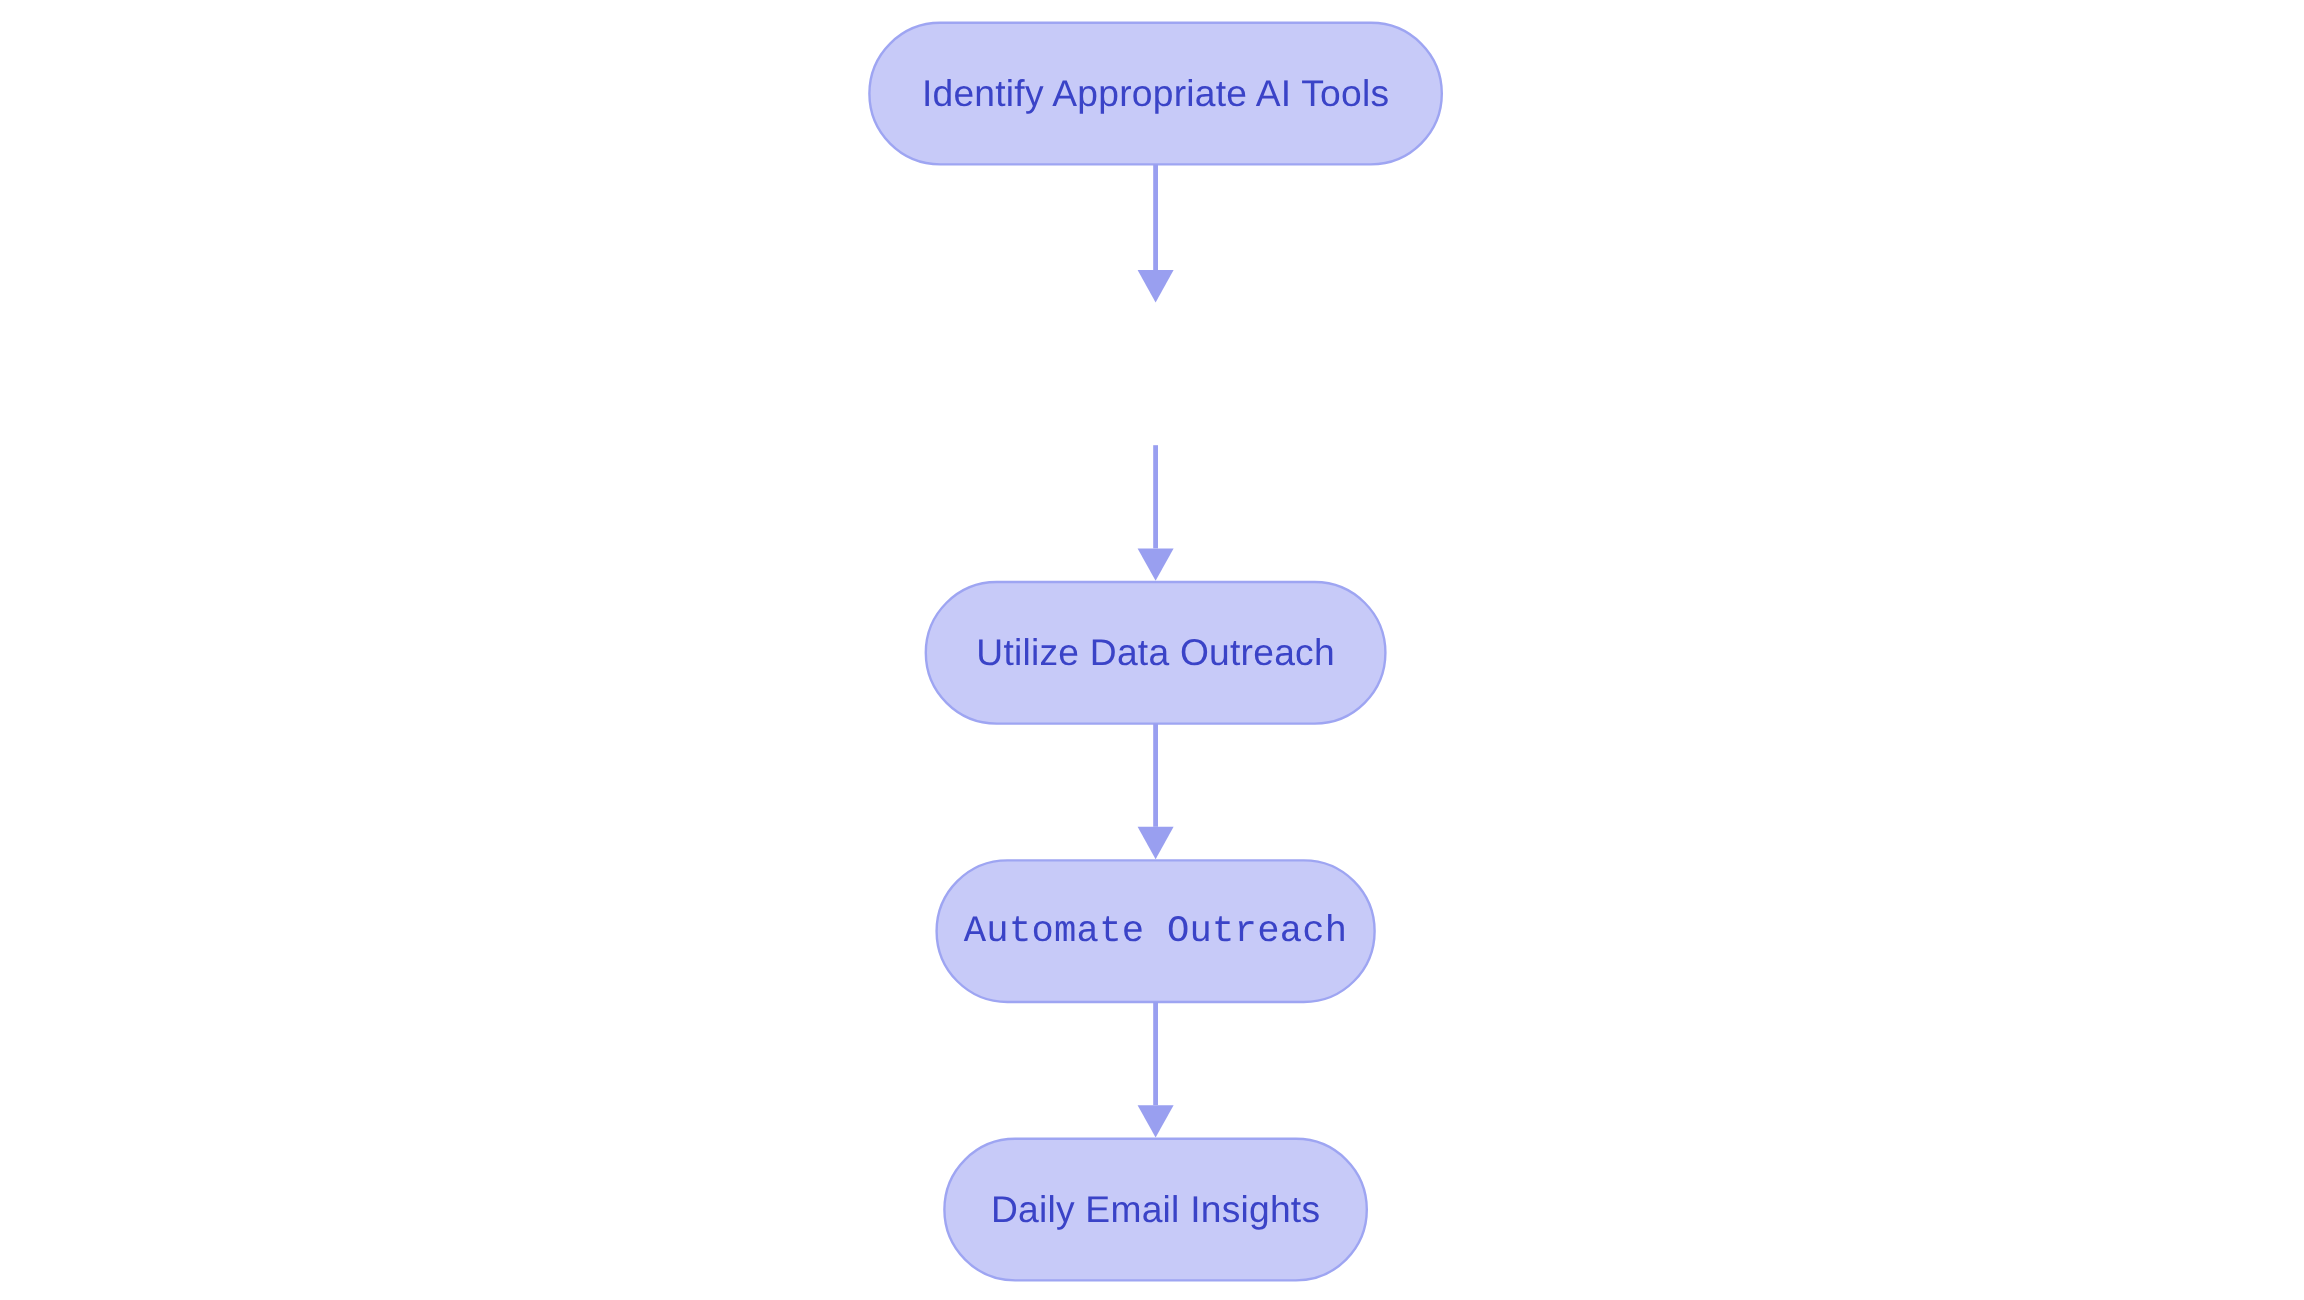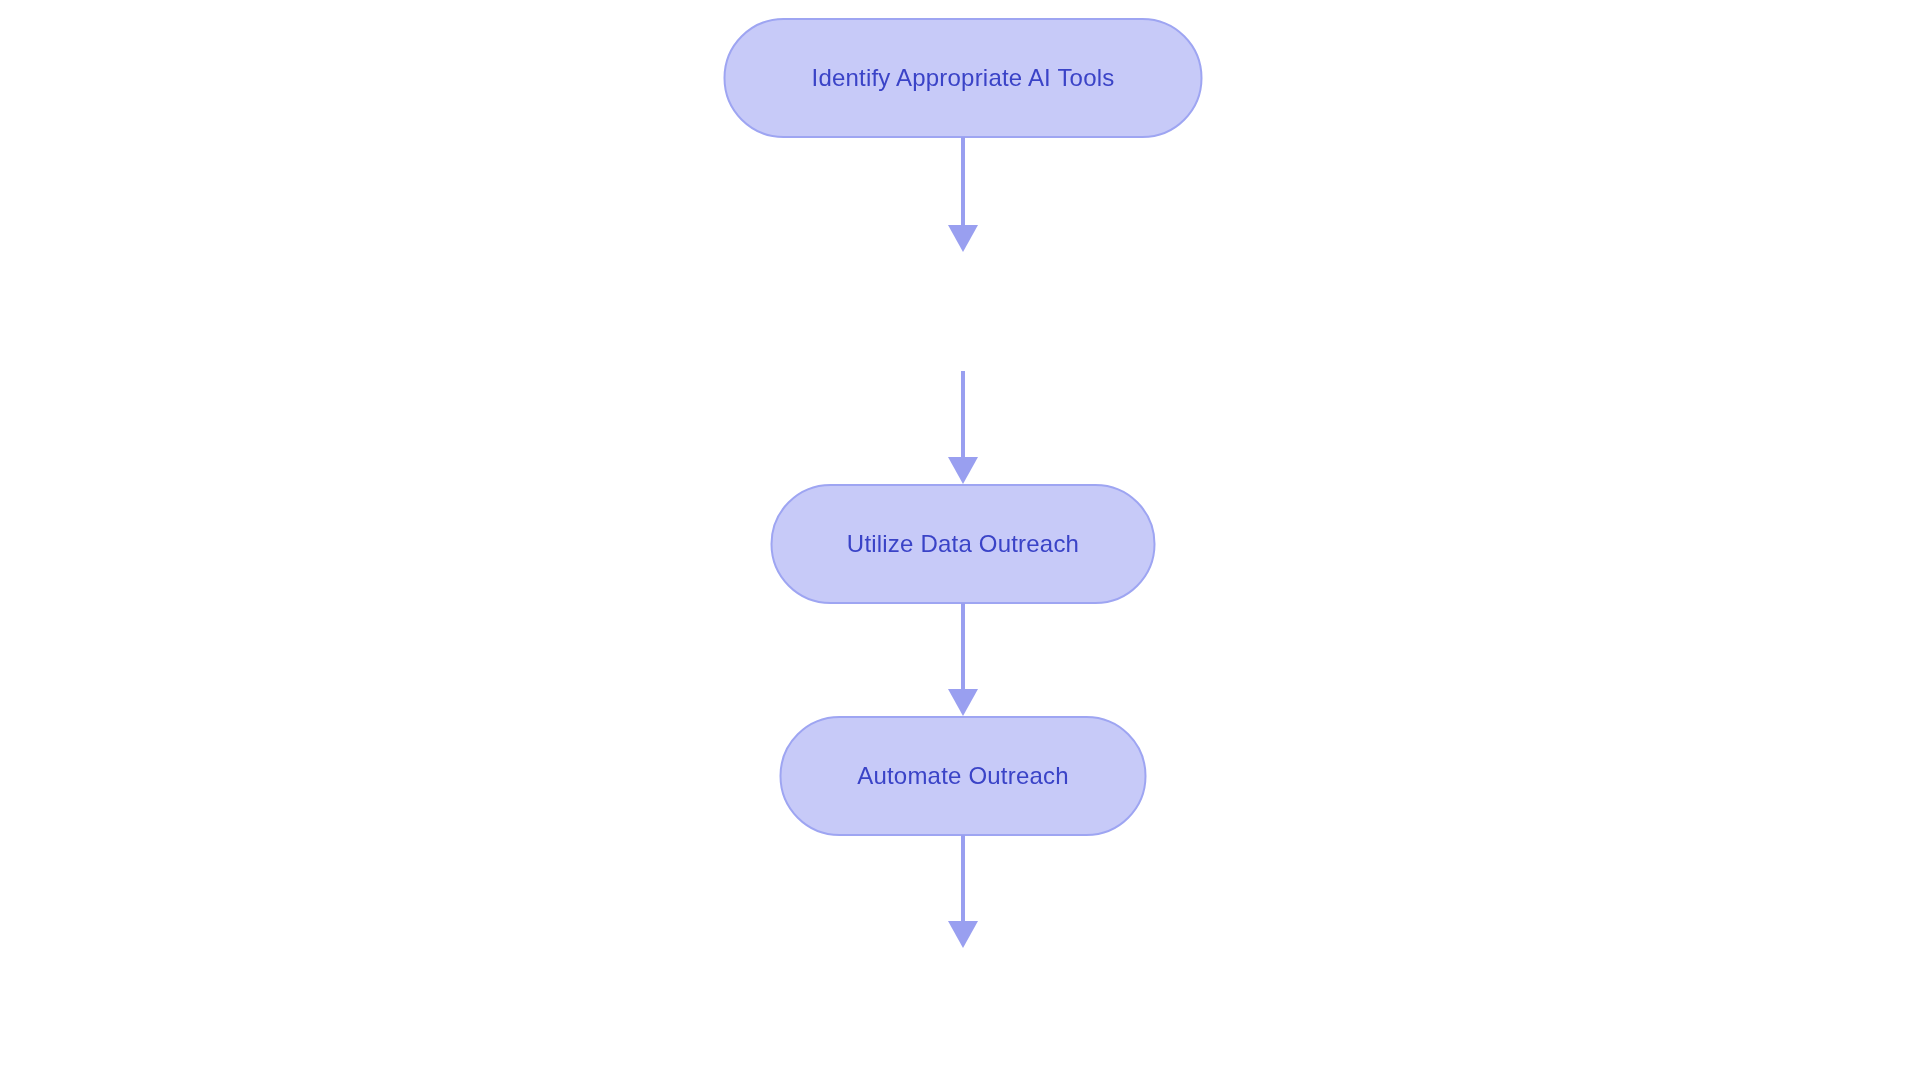--- a/index.html
+++ b/index.html
@@ -18,21 +18,21 @@
     transform: translateX(-50%);
     height: 120px;
     background: var(--node-fill, #c7caf8);
     border: 2px solid var(--node-border, #9ea5f2);
     border-radius: 60px;
     display: flex;
     align-items: center;
     justify-content: center;
   }
   .node .label {
-    font-size: 24px;
+    font-size: 31px;
     font-weight: 400;
     letter-spacing: 0.2px;
     color: var(--text-color, #3a43c7);
     white-space: nowrap;
     padding: 0 28px;
   }
   .arrow {
     position: absolute;
     left: 963px;
     transform: translateX(-50%);
@@ -75,23 +75,26 @@
 
   <div class="node" style="top: 484px; width: 385px;">
     <span class="label">Utilize Data Outreach</span>
   </div>
 
   <div class="arrow" style="top: 603px; height: 113px;">
     <div class="shaft"></div>
     <div class="head"></div>
   </div>
 
-  <div class="node" style="top: 716px; width: 367px;">
+  <div class="node" style="top: 716px; width: 367px; font-family: Liberation Mono, monospace;">
     <span class="label">Automate Outreach</span>
   </div>
 
   <div class="arrow" style="top: 835px; height: 113px;">
     <div class="shaft"></div>
     <div class="head"></div>
   </div>
 
+  <div class="node" style="top: 948px; width: 354px;">
+    <span class="label">Daily Email Insights</span>
+  </div>
 
 </div>
 
 </body></html>

